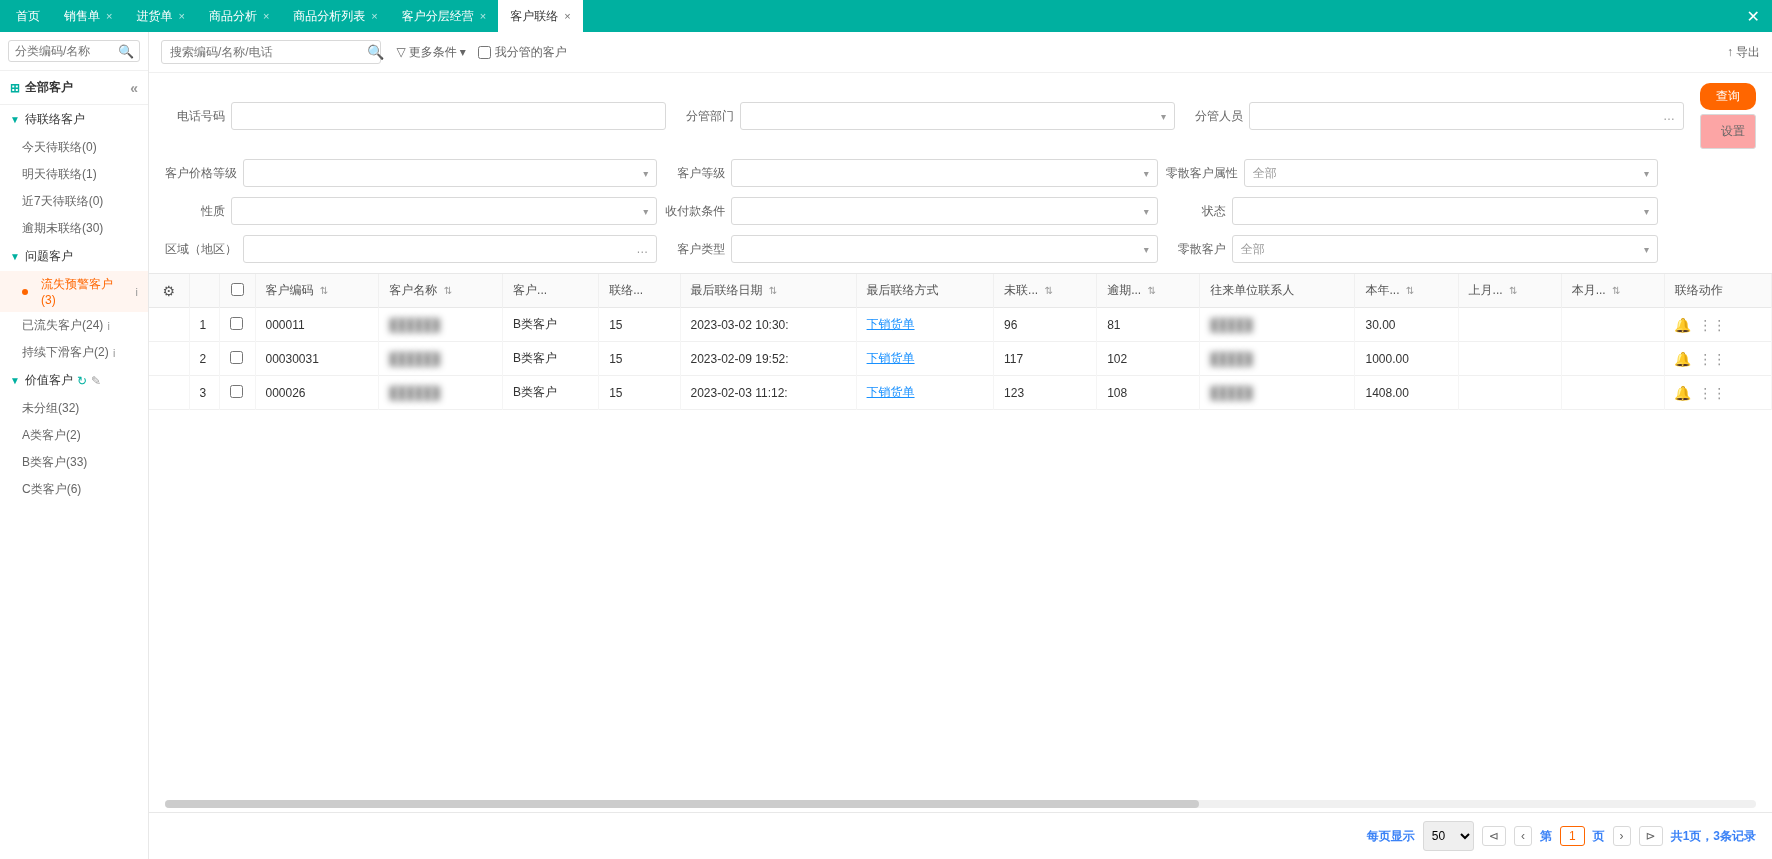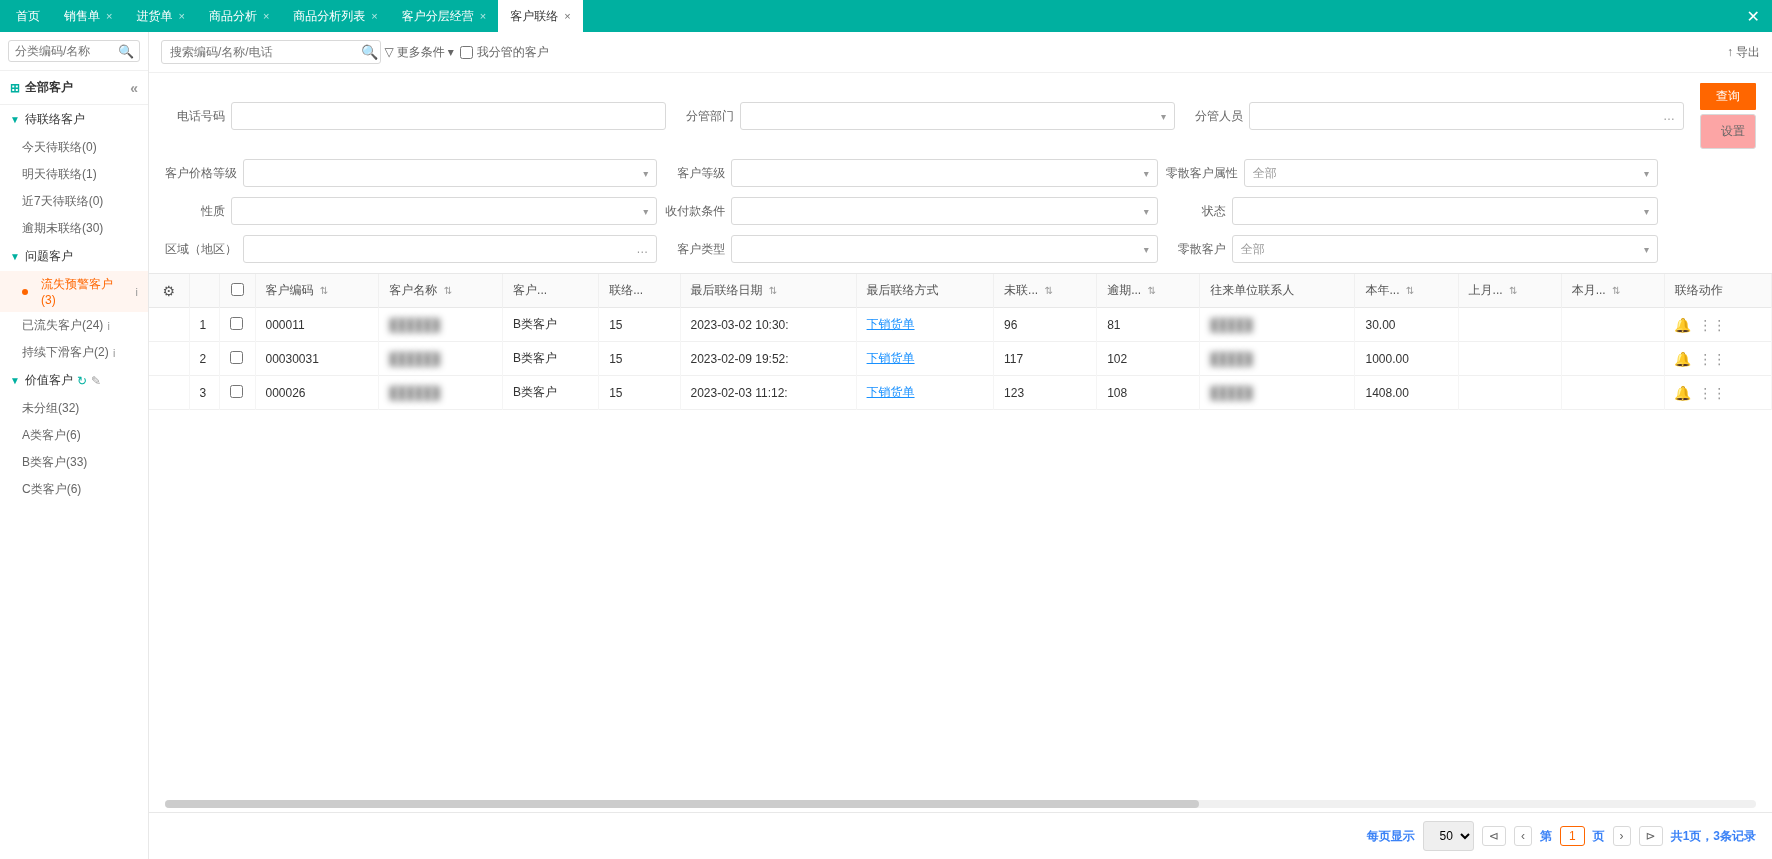--- a/index.html
+++ b/index.html
@@ -161,21 +161,21 @@
       flex-direction: column;
       overflow: hidden;
     }
 
     
     .filter-bar {
       display: flex;
       align-items: center;
       padding: 8px 12px;
       border-bottom: 1px solid #f0f0f0;
-      gap: 6px;
+      gap: 12px;
     }
     .filter-search-input {
       border: 1px solid #d9d9d9;
       border-radius: 3px;
       padding: 4px 28px 4px 8px;
       width: 220px;
       font-size: 12px;
       outline: none;
       color: #999;
     }
@@ -261,21 +261,21 @@
       align-items: center;
       justify-content: space-between;
       cursor: pointer;
       color: #999;
     }
     .filter-select .caret { color: #999; font-size: 10px; }
     .query-btn {
       background: #ff6600;
       color: #fff;
       border: none;
-      border-radius: 1px;
+      border-radius: 10px;
       padding: 5px 16px;
       cursor: pointer;
       font-size: 12px;
     }
     .settings-btn {
       background: #fca5a5;
       color: #666;
       border: 1px solid #d9d9d9;
       border-radius: 3px;
       padding: 8px 10px;
@@ -336,21 +336,20 @@
       border-top: 1px solid #e8e8e8;
       gap: 8px;
       background: #fff;
     }
     .pagination-label { color: #3b82f6; font-weight: bold; }
     .pagination-select {
       border: 1px solid #d9d9d9;
       border-radius: 3px;
       padding: 6px 4px;
       font-size: 12px;
-      text-align: right;
     }
     .pagination-btn {
       border: 1px solid #d9d9d9;
       border-radius: 3px;
       padding: 2px 6px;
       cursor: pointer;
       background: #fff;
       color: #666;
     }
     .pagination-btn:disabled { color: #ccc; cursor: not-allowed; }
@@ -469,21 +468,21 @@
       <div class="sidebar-group-header">
         <span class="triangle">▼</span>
         <span>价值客户</span>
         <span style="margin-left:4px;color:#00b0a0;font-size:12px;">↻</span>
         <span style="margin-left:4px;color:#999;font-size:12px;">✎</span>
       </div>
       <div class="sidebar-item">
         <span>未分组(32)</span>
       </div>
       <div class="sidebar-item">
-        <span>A类客户(6)</span>
+        <span>A类客户(2)</span>
       </div>
       <div class="sidebar-item">
         <span>B类客户(33)</span>
       </div>
       <div class="sidebar-item">
         <span>C类客户(6)</span>
       </div>
     </div>
   </div>
 

